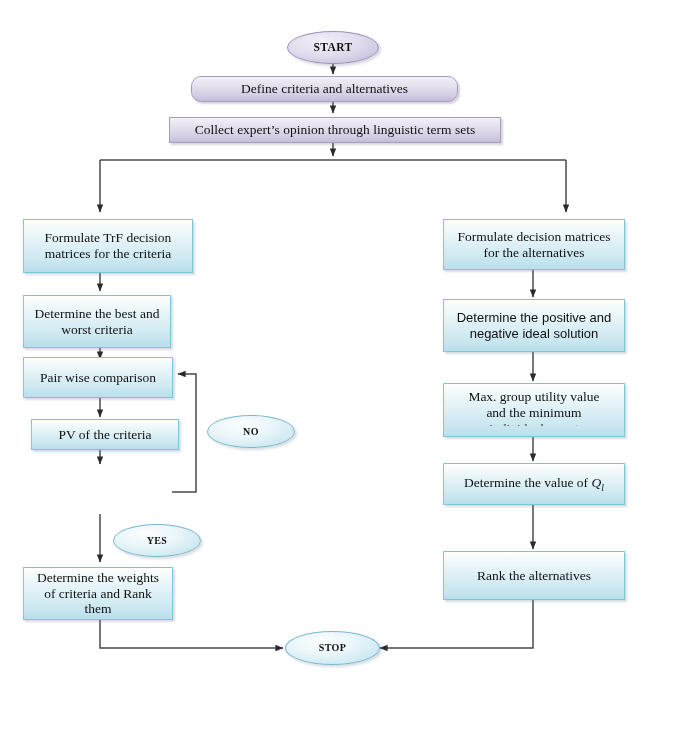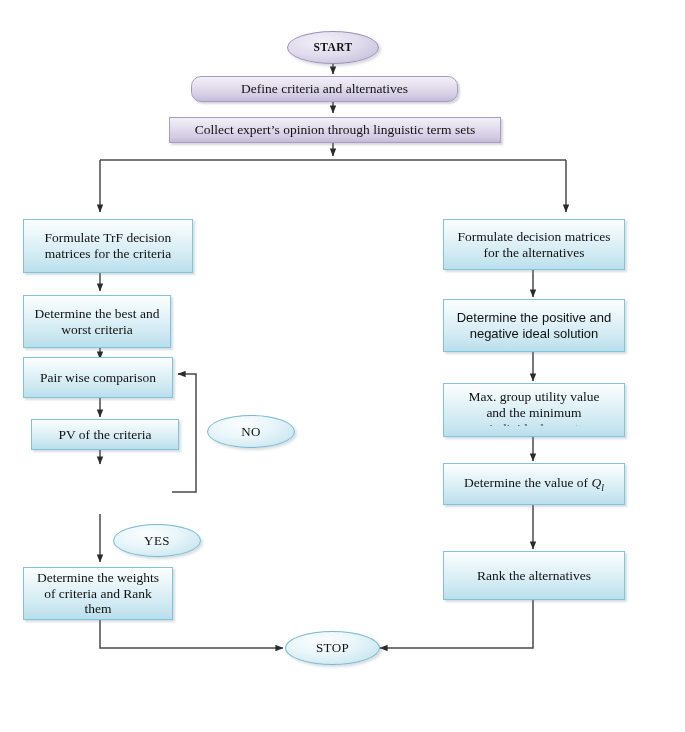--- a/index.html
+++ b/index.html
@@ -41,21 +41,21 @@
     border:1px solid #9c92b8;
     box-shadow:2px 2px 3px rgba(120,115,140,0.30);
     font-weight:bold;font-size:11.5px;letter-spacing:.4px;color:#111;
   }
   
   .ell-blue{
     border-radius:50%;
     background:radial-gradient(ellipse at 38% 28%,#fbfdfe 0%,#eaf6fa 40%,#cfe9f2 76%,#b7dcea 100%);
     border:1px solid #7ab9cf;
     box-shadow:2px 2px 3px rgba(120,140,150,0.30);
-    font-weight:normal;font-size:13px;letter-spacing:.4px;color:#111;text-align:center;
+    font-weight:bold;font-size:10px;letter-spacing:.4px;color:#111;text-align:center;
   }
 
   
   .sans{font-family:"Liberation Sans","DejaVu Sans",sans-serif;font-size:13px;justify-content:flex-end;}
 
   
   .clip-box{overflow:hidden;align-items:flex-start;}
   .clip-box .txt{padding-top:5px;}
   .clipped-line{display:block;height:5px;overflow:hidden;line-height:1.18;opacity:.75;}
 

